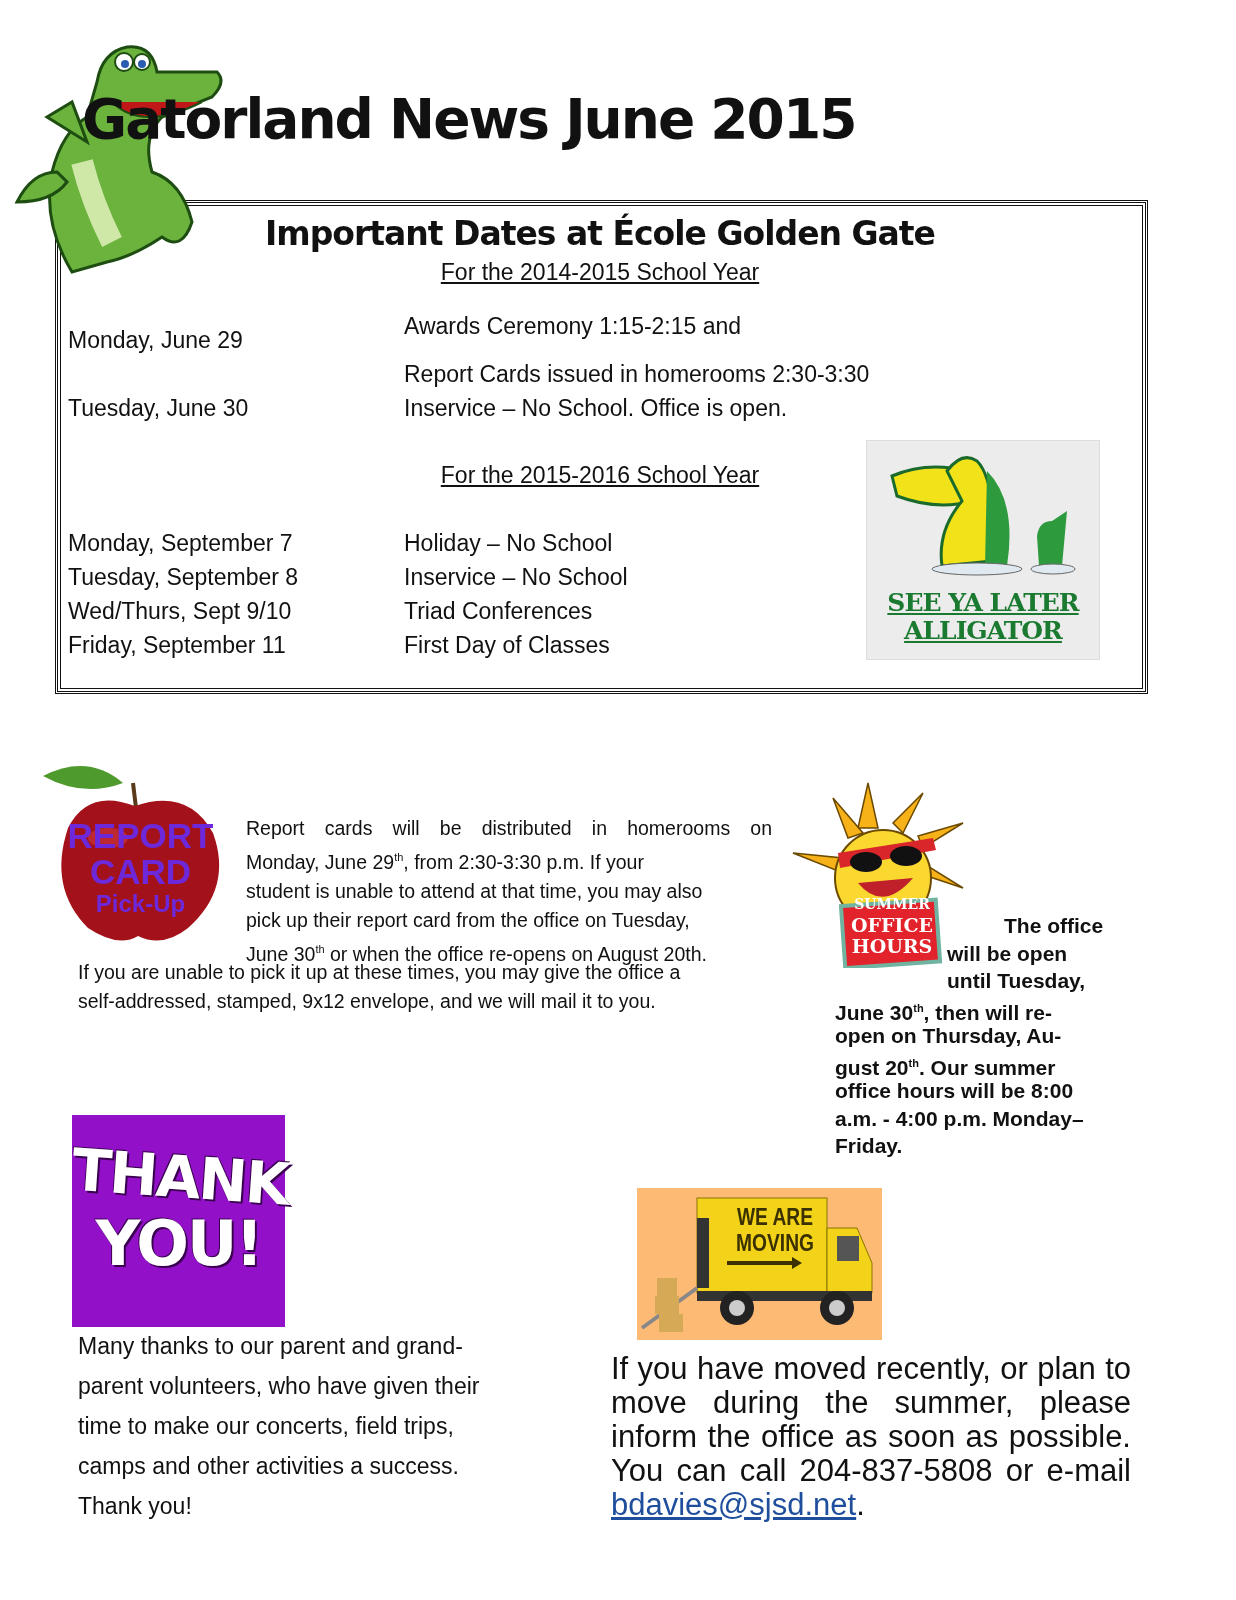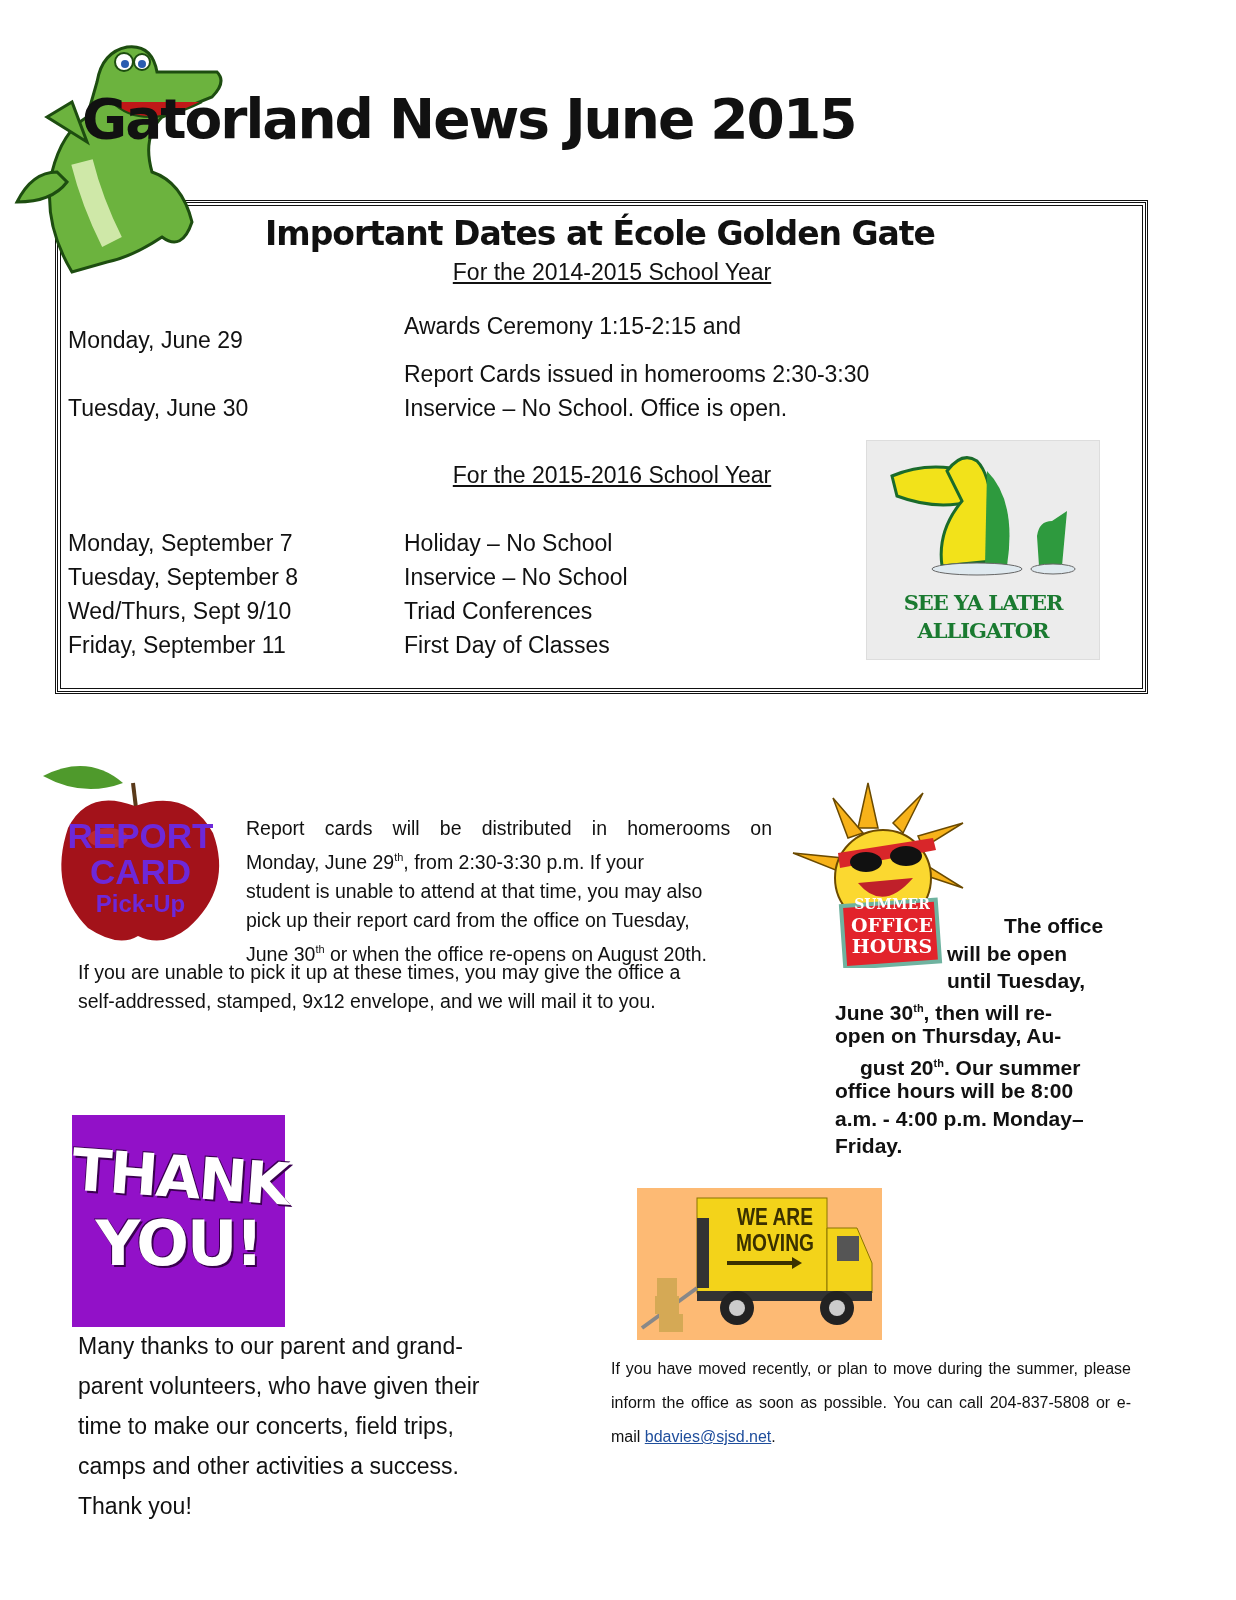--- a/index.html
+++ b/index.html
@@ -3,34 +3,34 @@
 <meta charset="utf-8">
 <style>
   html,body{margin:0;padding:0;background:#fff;}
   body{width:1236px;height:1600px;position:relative;overflow:hidden;font-family:"Liberation Sans",sans-serif;color:#111;}
   .abs{position:absolute;}
   .title{left:82px;top:92px;font-family:"DejaVu Sans",sans-serif;font-weight:bold;font-size:55px;letter-spacing:-2px;line-height:1;white-space:nowrap;z-index:3;}
   .gator{left:12px;top:22px;width:215px;height:255px;z-index:2;}
   .box{left:55px;top:200px;width:1093px;height:494px;border:3px double #111;box-sizing:border-box;}
   .box-inner{position:absolute;left:2px;top:2px;right:2px;bottom:2px;border:1px solid #111;}
   .box-title{left:0;width:1200px;top:214px;text-align:center;font-weight:bold;font-size:33px;font-family:"DejaVu Sans",sans-serif;letter-spacing:-1px;}
-  .sub{font-size:23px;text-decoration:underline;text-align:center;width:1200px;left:12px;}
+  .sub{font-size:23px;text-decoration:underline;text-align:center;width:1200px;left:0;}
   .row{font-size:23px;white-space:nowrap;}
   .col1{left:68px;}
   .col2{left:404px;}
   .see-ya{left:866px;top:440px;width:232px;height:218px;background:#ececec;border:1px solid #ddd;}
   .apple{left:38px;top:758px;width:195px;height:190px;}
   .report-text{left:246px;top:814px;width:526px;font-size:19.5px;line-height:29px;text-align:justify;}
   .report-text2{left:78px;top:958px;width:700px;font-size:19.5px;line-height:29px;}
   .sun{left:788px;top:778px;width:195px;height:190px;}
   .office{font-weight:bold;font-size:21px;line-height:27.5px;font-family:"Liberation Sans",sans-serif;white-space:nowrap;}
   .thank{left:72px;top:1115px;width:213px;height:212px;background:#9211c8;}
   .thanks-text{left:78px;top:1326px;width:470px;font-size:23px;line-height:40px;}
   .truck{left:637px;top:1188px;width:245px;height:152px;background:#fdba74;}
-  .move-text{left:611px;top:1352px;width:520px;font-size:16px;line-height:34px;text-align:justify;}
+  .move-text{left:611px;top:1352px;width:520px;font-size:31px;line-height:34px;text-align:justify;}
   a.email{color:#1f4e9c;text-decoration:underline;}
   sup{font-size:11px;}
 </style>
 </head>
 <body>
 
 <div class="abs gator">
   <svg width="215" height="255" viewBox="0 0 215 255">
     <path d="M60 250 Q30 200 40 150 Q50 110 75 95 L85 60 Q90 30 115 25 Q140 22 145 50 L205 50 Q215 60 200 75 L150 95 Q130 115 140 150 Q170 160 180 200 Q170 230 150 215 Q120 235 95 240 Z" fill="#6cb33e" stroke="#1d4d10" stroke-width="3"></path>
     <path d="M55 160 Q40 180 5 180 Q20 150 45 150 Z" fill="#6cb33e" stroke="#1d4d10" stroke-width="3"></path>
@@ -71,21 +71,21 @@
 
 <div class="abs see-ya">
   <svg width="232" height="150" viewBox="0 0 232 150" style="position:absolute;left:0;top:0;">
     <path d="M25 35 Q60 20 100 30 L105 60 Q70 70 30 55 Z" fill="#f2e21a" stroke="#1a6b2b" stroke-width="3"></path>
     <path d="M80 30 Q95 10 110 20 Q130 40 125 120 L75 125 Q70 90 95 60 Z" fill="#f2e21a" stroke="#1a6b2b" stroke-width="3"></path>
     <path d="M120 30 Q150 60 140 125 L118 125 Z" fill="#2e9a3e"></path>
     <path d="M170 95 Q172 80 185 80 L200 70 L195 125 L172 125 Z" fill="#2e9a3e"></path>
     <ellipse cx="110" cy="128" rx="45" ry="6" fill="#dfe9ef" stroke="#666"></ellipse>
     <ellipse cx="186" cy="128" rx="22" ry="5" fill="#dfe9ef" stroke="#666"></ellipse>
   </svg>
-  <div style="position:absolute;left:0;right:0;top:148px;text-align:center;color:#1a7a30;font-weight:bold;font-size:21px;line-height:28px;font-family:'DejaVu Serif',serif;letter-spacing:-1px;">
+  <div style="position:absolute;left:0;right:0;top:148px;text-align:center;color:#1a7a30;font-weight:bold;font-size:25px;line-height:28px;font-family:'DejaVu Serif',serif;letter-spacing:-1px;text-decoration:underline;">
     <div>SEE YA LATER</div>
     <div>ALLIGATOR</div>
   </div>
 </div>
 
 <div class="abs apple">
   <svg width="195" height="190" viewBox="0 0 195 190" style="position:absolute;left:0;top:0;">
     <path d="M5 18 Q50 -5 85 25 Q45 40 5 18 Z" fill="#4f9a2c"></path>
     <path d="M95 25 L98 50" stroke="#5a3a1a" stroke-width="4"></path>
     <path d="M97 48 Q50 30 30 70 Q10 130 50 170 Q80 190 100 178 Q125 190 150 170 Q195 130 175 75 Q150 30 97 48 Z" fill="#a3121a"></path>
@@ -132,21 +132,21 @@
     <div style="font-size:19px;">OFFICE</div>
     <div style="font-size:19px;">HOURS</div>
   </div>
 </div>
 
 <div class="abs office" style="left:1004px;top:912px;">The office</div>
 <div class="abs office" style="left:947px;top:940px;">will be open</div>
 <div class="abs office" style="left:947px;top:967px;">until Tuesday,</div>
 <div class="abs office" style="left:835px;top:995px;"><span>June 30</span><sup>th</sup><span>, then will re-</span></div>
 <div class="abs office" style="left:835px;top:1022px;">open on Thursday, Au-</div>
-<div class="abs office" style="left:860px;top:1050px;"><span>gust 20</span><sup>th</sup><span>.  Our summer</span></div>
+<div class="abs office" style="left:835px;top:1050px;"><span>gust 20</span><sup>th</sup><span>.  Our summer</span></div>
 <div class="abs office" style="left:835px;top:1077px;">office hours will be 8:00</div>
 <div class="abs office" style="left:835px;top:1105px;">a.m. - 4:00 p.m. Monday–</div>
 <div class="abs office" style="left:835px;top:1132px;">Friday.</div>
 
 <div class="abs thank">
   <div style="position:absolute;left:0;right:0;top:30px;text-align:center;color:#fff;font-weight:bold;font-family:'DejaVu Sans',sans-serif;text-shadow:2px 2px 0 #3a0050,-1px -1px 0 #3a0050;">
     <div style="font-size:58px;line-height:64px;letter-spacing:-2px;transform:rotate(4deg);">THANK</div>
     <div style="font-size:62px;line-height:70px;letter-spacing:-2px;">YOU!</div>
   </div>
 </div>

